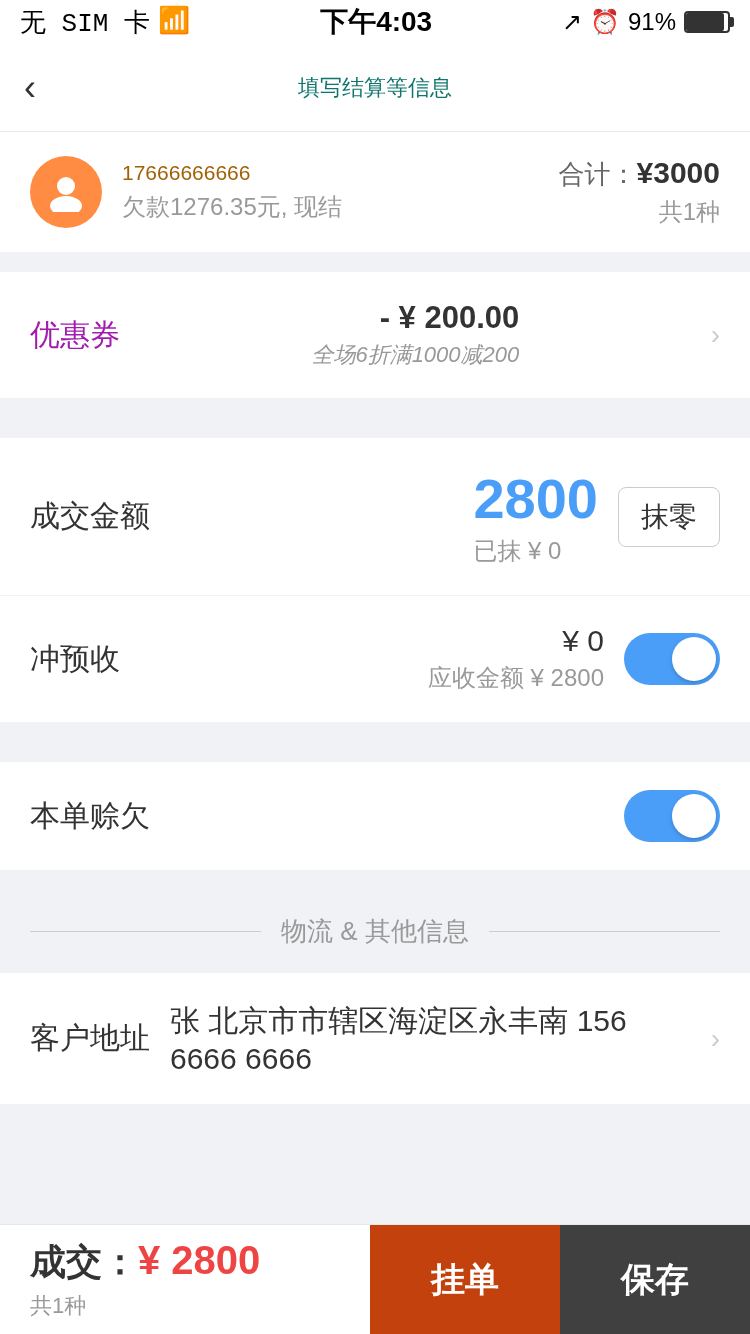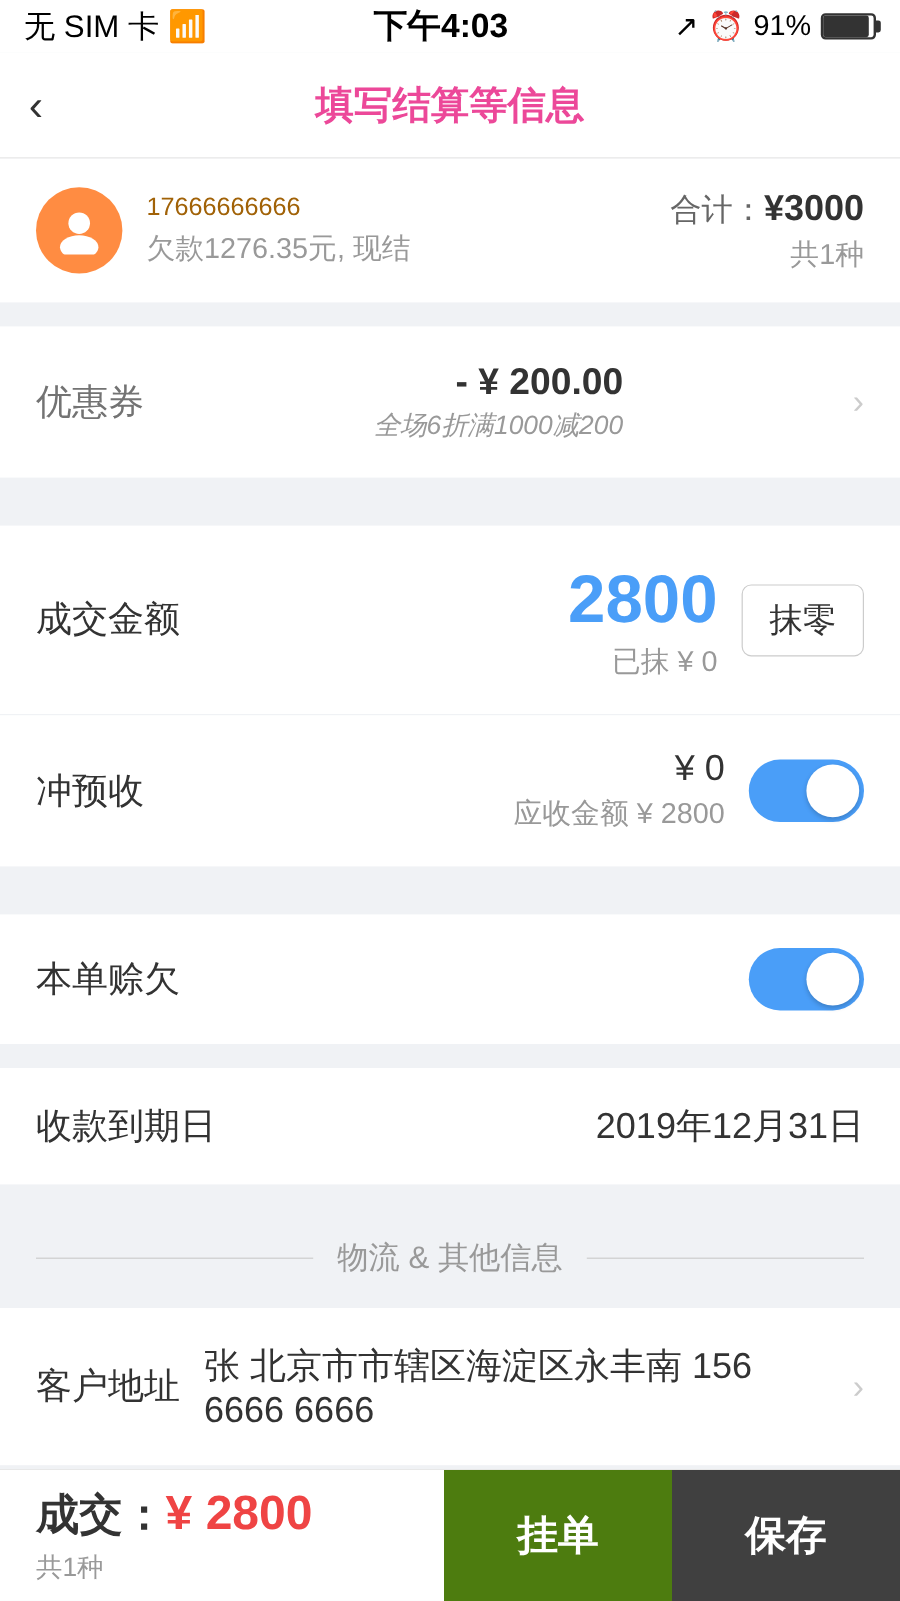--- a/index.html
+++ b/index.html
@@ -17,21 +17,21 @@
     .status-bar {
       height: 44px;
       background: #fff;
       display: flex;
       align-items: center;
       justify-content: space-between;
       padding: 0 20px;
       font-size: 26px;
       font-weight: 500;
     }
-    .status-left { display: flex; align-items: center; gap: 8px; }
+    .status-left { display: flex; gap: 8px; font-family: Liberation Mono, monospace; }
     .status-right { display: flex; align-items: center; gap: 8px; font-size: 24px; }
     .battery {
       display: inline-block;
       width: 46px; height: 22px;
       border: 2px solid #333;
       border-radius: 4px;
       position: relative;
     }
     .battery::after {
       content: '';
@@ -61,23 +61,23 @@
     }
     .nav-back {
       position: absolute;
       left: 24px;
       font-size: 36px;
       color: #333;
       cursor: pointer;
       font-weight: 300;
     }
     .nav-title {
-      font-size: 32px;
-      font-weight: 700;
-      color: #ec4899;
+      font-size: 22px;
+      font-weight: 400;
+      color: #0f766e;
     }
 
     
     .content {
       flex: 1;
       overflow-y: auto;
       padding-bottom: 120px;
     }
 
     
@@ -124,21 +124,21 @@
 
     
     .coupon-row {
       background: #fff;
       padding: 28px 30px;
       display: flex;
       align-items: center;
       justify-content: space-between;
       margin-bottom: 20px;
     }
-    .coupon-label { font-size: 30px; color: #737373; }
+    .coupon-label { font-size: 30px; color: #a21caf; }
     .coupon-amount { font-size: 31px; font-weight: 700; color: #333; }
     .coupon-desc { font-size: 22px; color: #999; margin-top: 4px; text-align: right; font-style: italic; }
     .chevron-right { font-size: 28px; color: #ccc; }
 
     
     .section-divider {
       height: 20px;
       background: #f0f2f5;
     }
 
@@ -168,21 +168,20 @@
       border-radius: 8px;
       padding: 10px 22px;
       font-size: 28px;
       color: #333;
       background: #fff;
       cursor: pointer;
     }
     .deal-amount-sub {
       font-size: 24px;
       color: #999;
-      text-align: right;
       margin-top: 4px;
     }
 
     .form-value { font-size: 30px; color: #333; text-align: right; }
     .form-value-sub { font-size: 24px; color: #999; margin-top: 4px; text-align: right; }
 
     
     .toggle {
       width: 96px; height: 52px;
       border-radius: 26px;
@@ -249,21 +248,21 @@
     .bottom-btn {
       height: 110px;
       width: 190px;
       border: none;
       font-size: 34px;
       font-weight: 600;
       color: #fff;
       cursor: pointer;
       display: flex; align-items: center; justify-content: center;
     }
-    .btn-hold { background: #4d7c0f; }
+    .btn-hold { background: #c2410c; }
     .btn-save { background: #404040; }
 
     .coupon-right-wrapper { text-align: right; }
   </style>
 </head>
 <body>
 
 <div class="status-bar">
   <div class="status-left">
     <span>无 SIM 卡</span>
@@ -346,26 +345,20 @@
 
   <div class="section-divider"></div>
 
   <div class="form-section card">
     <div class="form-row">
       <span class="form-label">本单赊欠</span>
       <div class="toggle"></div>
     </div>
   </div>
 
-  <div class="form-section card">
-    <div class="form-row">
-      <span class="form-label">收款到期日</span>
-      <span class="form-value">2019年12月31日</span>
-    </div>
-  </div>
 
   <div class="section-label-row">
     <div class="section-label-line"></div>
     <span class="section-label-text">物流 &amp; 其他信息</span>
     <div class="section-label-line"></div>
   </div>
 
   <div class="address-row card">
     <span class="address-label">客户地址</span>
     <span class="address-value">张 北京市市辖区海淀区永丰南 156 6666 6666</span>

